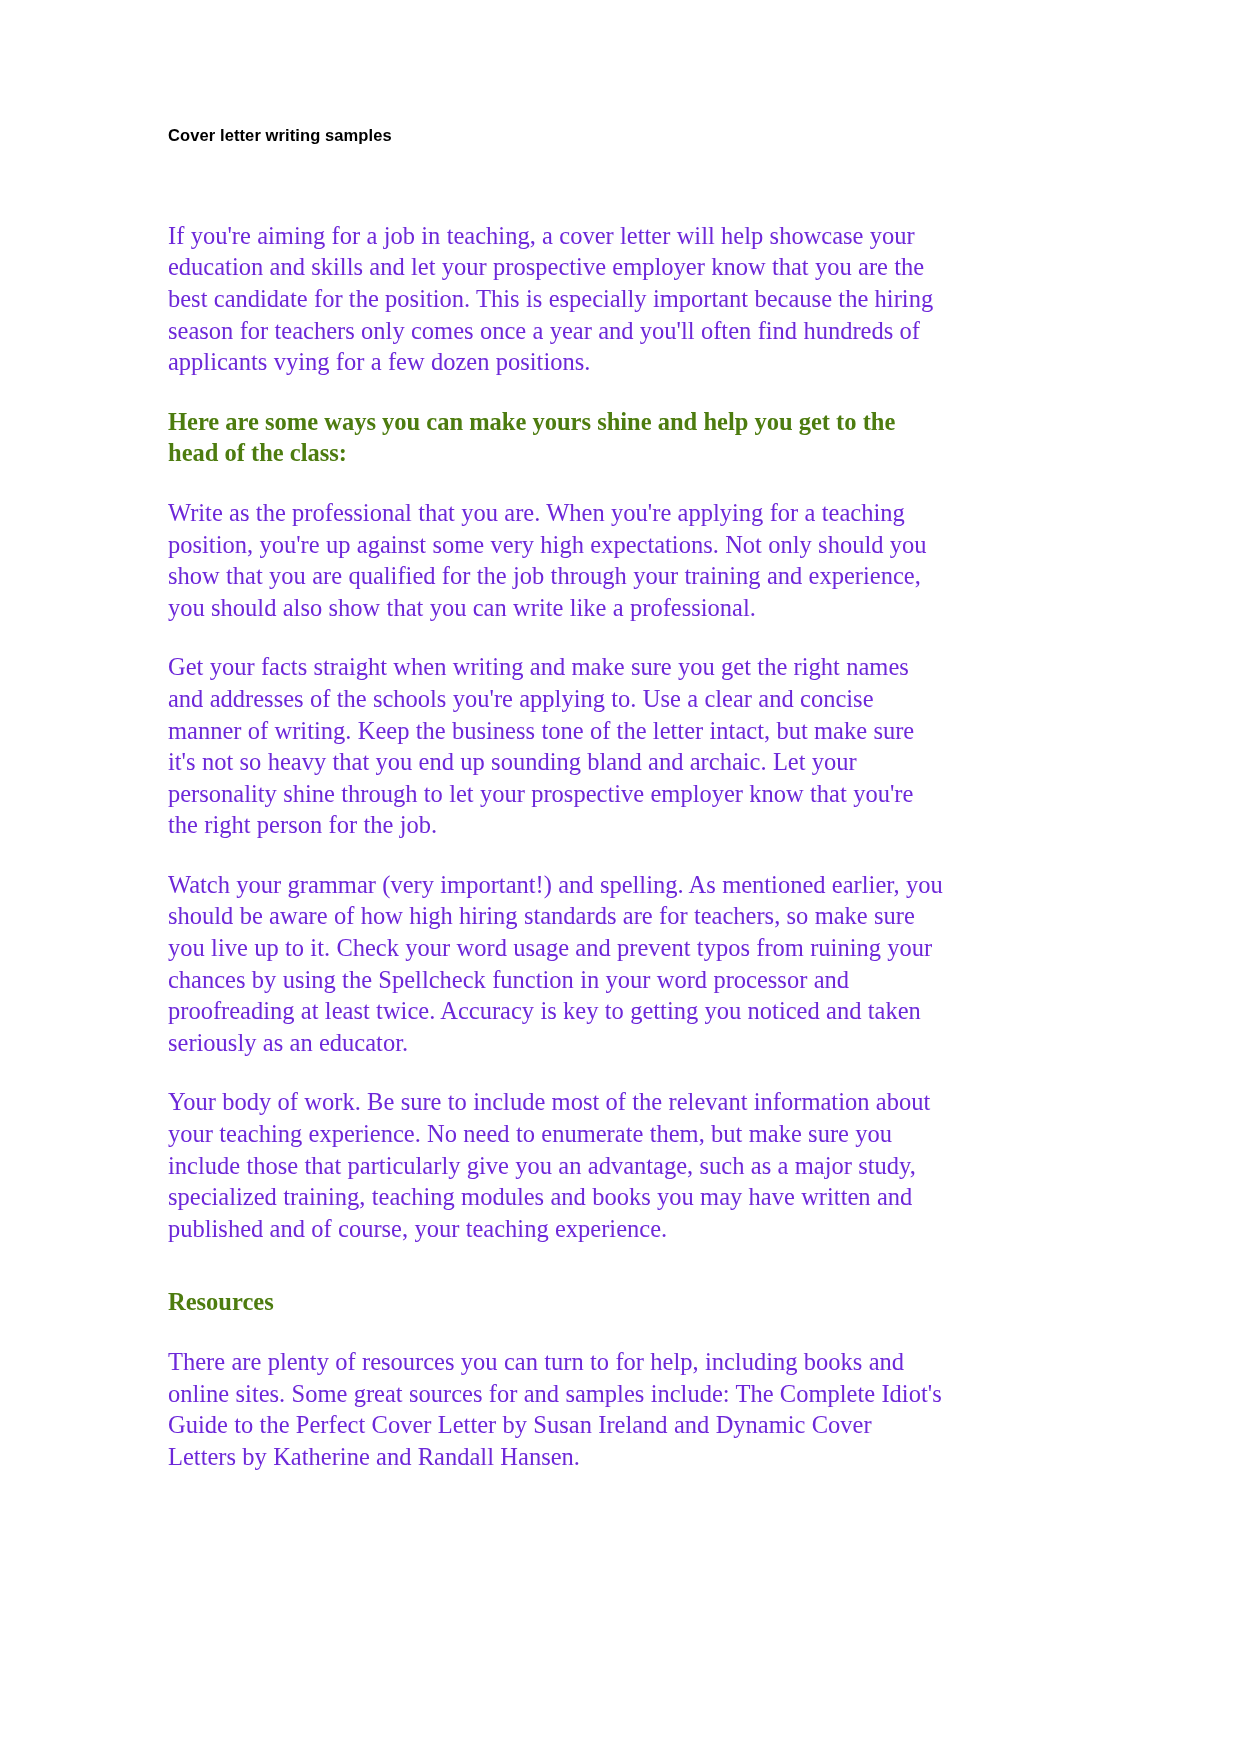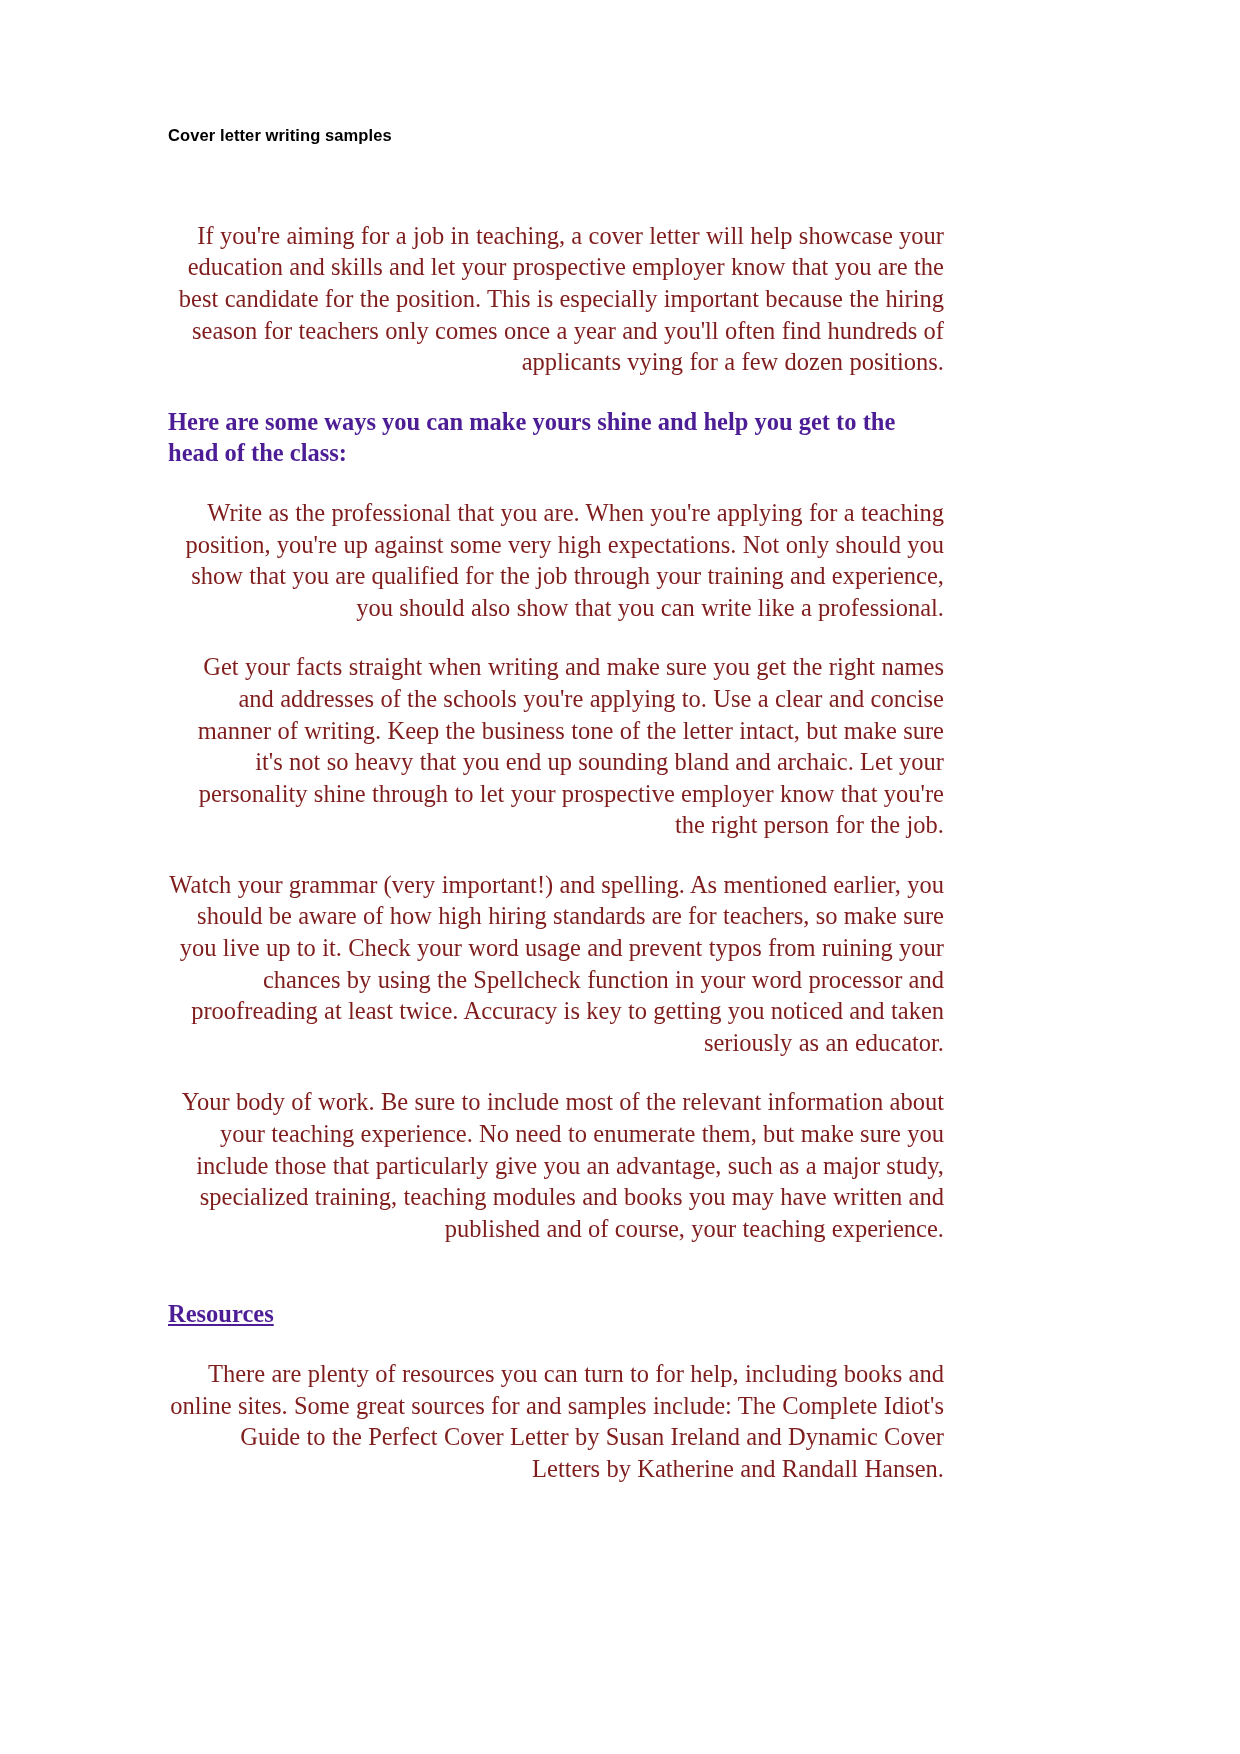--- a/index.html
+++ b/index.html
@@ -30,39 +30,38 @@
     line-height: 1.2;
     margin: 0 0 0 0;
   }
   .body-block {
     margin-top: 74px;
   }
   p.para {
     font-family: "Liberation Serif", "DejaVu Serif", serif;
     font-size: 24.5px;
     line-height: 1.29;
-    color: #7f1d1d;
+    color: #6d28d9;
     margin: 8px 0 28px 0;
-    text-align: right;
+    text-align: left;
     word-spacing: 0.2px;
   }
   p.para:last-child {
     margin-bottom: 0;
   }
   h2.section-heading {
     font-family: "Liberation Serif", "DejaVu Serif", serif;
     font-size: 24.5px;
     font-weight: bold;
     line-height: 1.29;
-    color: #4c1d95;
+    color: #4d7c0f;
     margin: 0 0 28px 0;
   }
   h2.section-heading.tight {
-    margin-top: 16px;
-    text-decoration: underline;
+    margin-top: 4px;
   }
   .spacer-lg { height: 10px; }
 </style>
 </head>
 <body>
 
 <div class="page">
   <div class="content">
 
     <h1 class="doc-title">Cover letter writing samples</h1>

